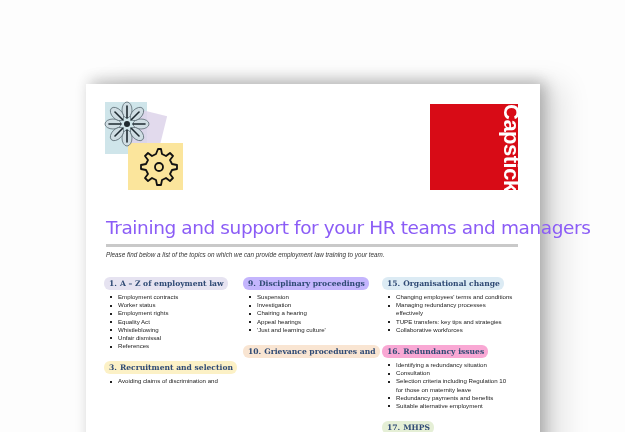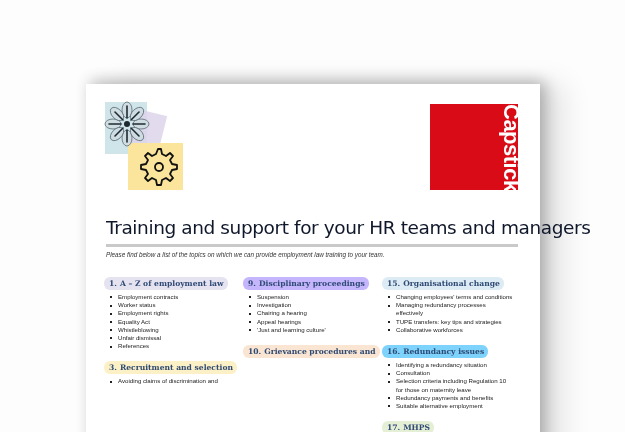--- a/index.html
+++ b/index.html
@@ -65,21 +65,21 @@
       white-space: nowrap;
     }
 
     
     .title {
       position: absolute;
       left: 20px;
       top: 133px;
       font-family: "DejaVu Sans", sans-serif;
       font-size: 18.5px;
-      color: #0f172a;
+      color: #8b5cf6;
       letter-spacing: -0.4px;
       white-space: nowrap;
     }
     .rule {
       position: absolute;
       left: 20px;
       top: 160px;
       width: 412px;
       height: 3px;
       background: #c9c9c9;
@@ -235,21 +235,21 @@
           <span class="num">15.</span><span>Organisational change</span>
         </div>
         <ul class="items">
           <li>Changing employees' terms and conditions</li>
           <li>Managing redundancy processes effectively</li>
           <li>TUPE transfers: key tips and strategies</li>
           <li>Collaborative workforces</li>
         </ul>
       </div>
       <div class="section">
-        <div class="sec-head" style="background:#7dd3fc">
+        <div class="sec-head" style="background:#f9a8d4">
           <span class="num">16.</span><span>Redundancy issues</span>
         </div>
         <ul class="items">
           <li>Identifying a redundancy situation</li>
           <li>Consultation</li>
           <li>Selection criteria including Regulation 10 for those on maternity leave</li>
           <li>Redundancy payments and benefits</li>
           <li>Suitable alternative employment</li>
         </ul>
       </div>

